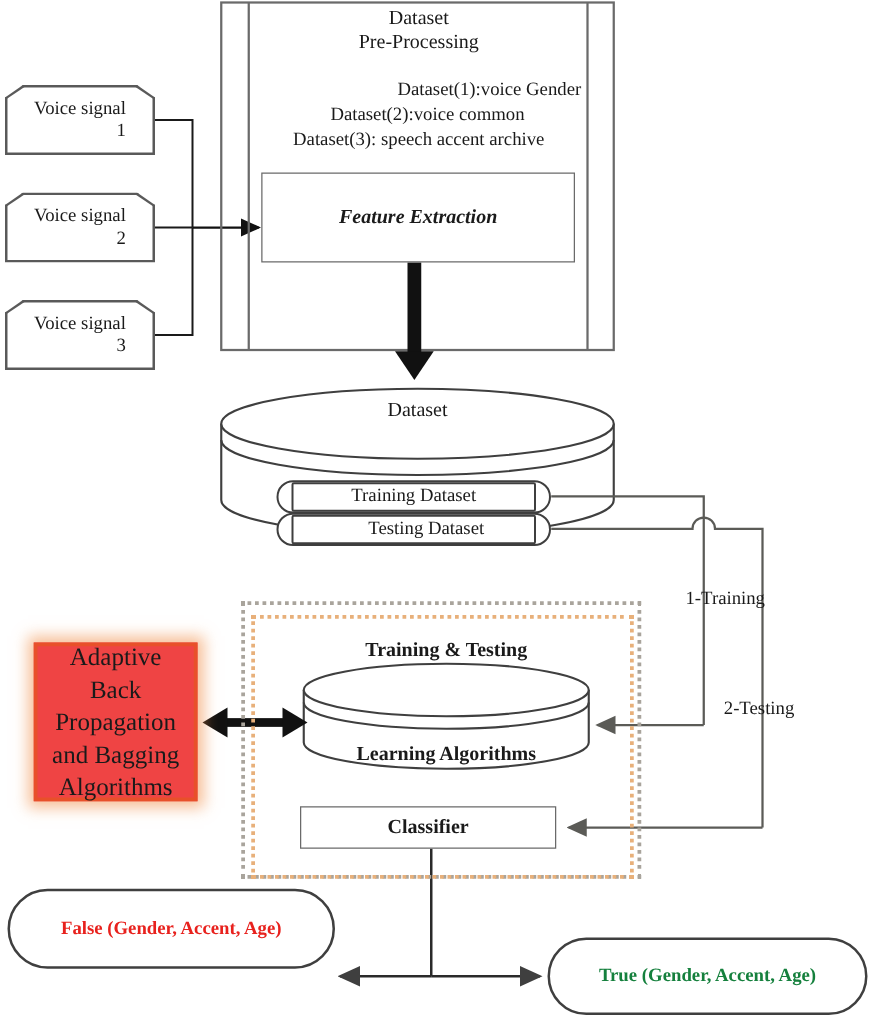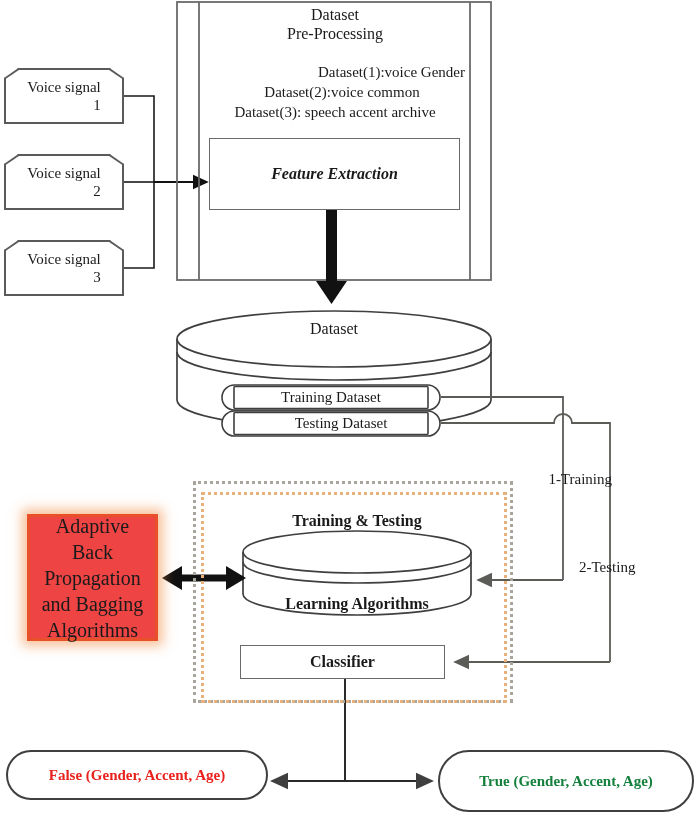--- a/index.html
+++ b/index.html
@@ -249,21 +249,21 @@
   </div>
 
   <div class="algo-box" style="left:27px; top:514px; width:131px; height:127px;">
     <span>Adaptive
 Back
 Propagation
 and Bagging
 Algorithms</span>
   </div>
 
-  <div class="pill-box" style="left:6px; top:750px; width:262px; height:50px;">
+  <div class="pill-box" style="left:6px; top:711px; width:262px; height:64px;">
     <span style="color:#e8211d;">False (Gender, Accent, Age)</span>
   </div>
 
   <div class="pill-box" style="left:438px; top:750px; width:256px; height:62px;">
     <span style="color:#15803d;">True (Gender, Accent, Age)</span>
   </div>
 
 </div>
 
 </body></html>

